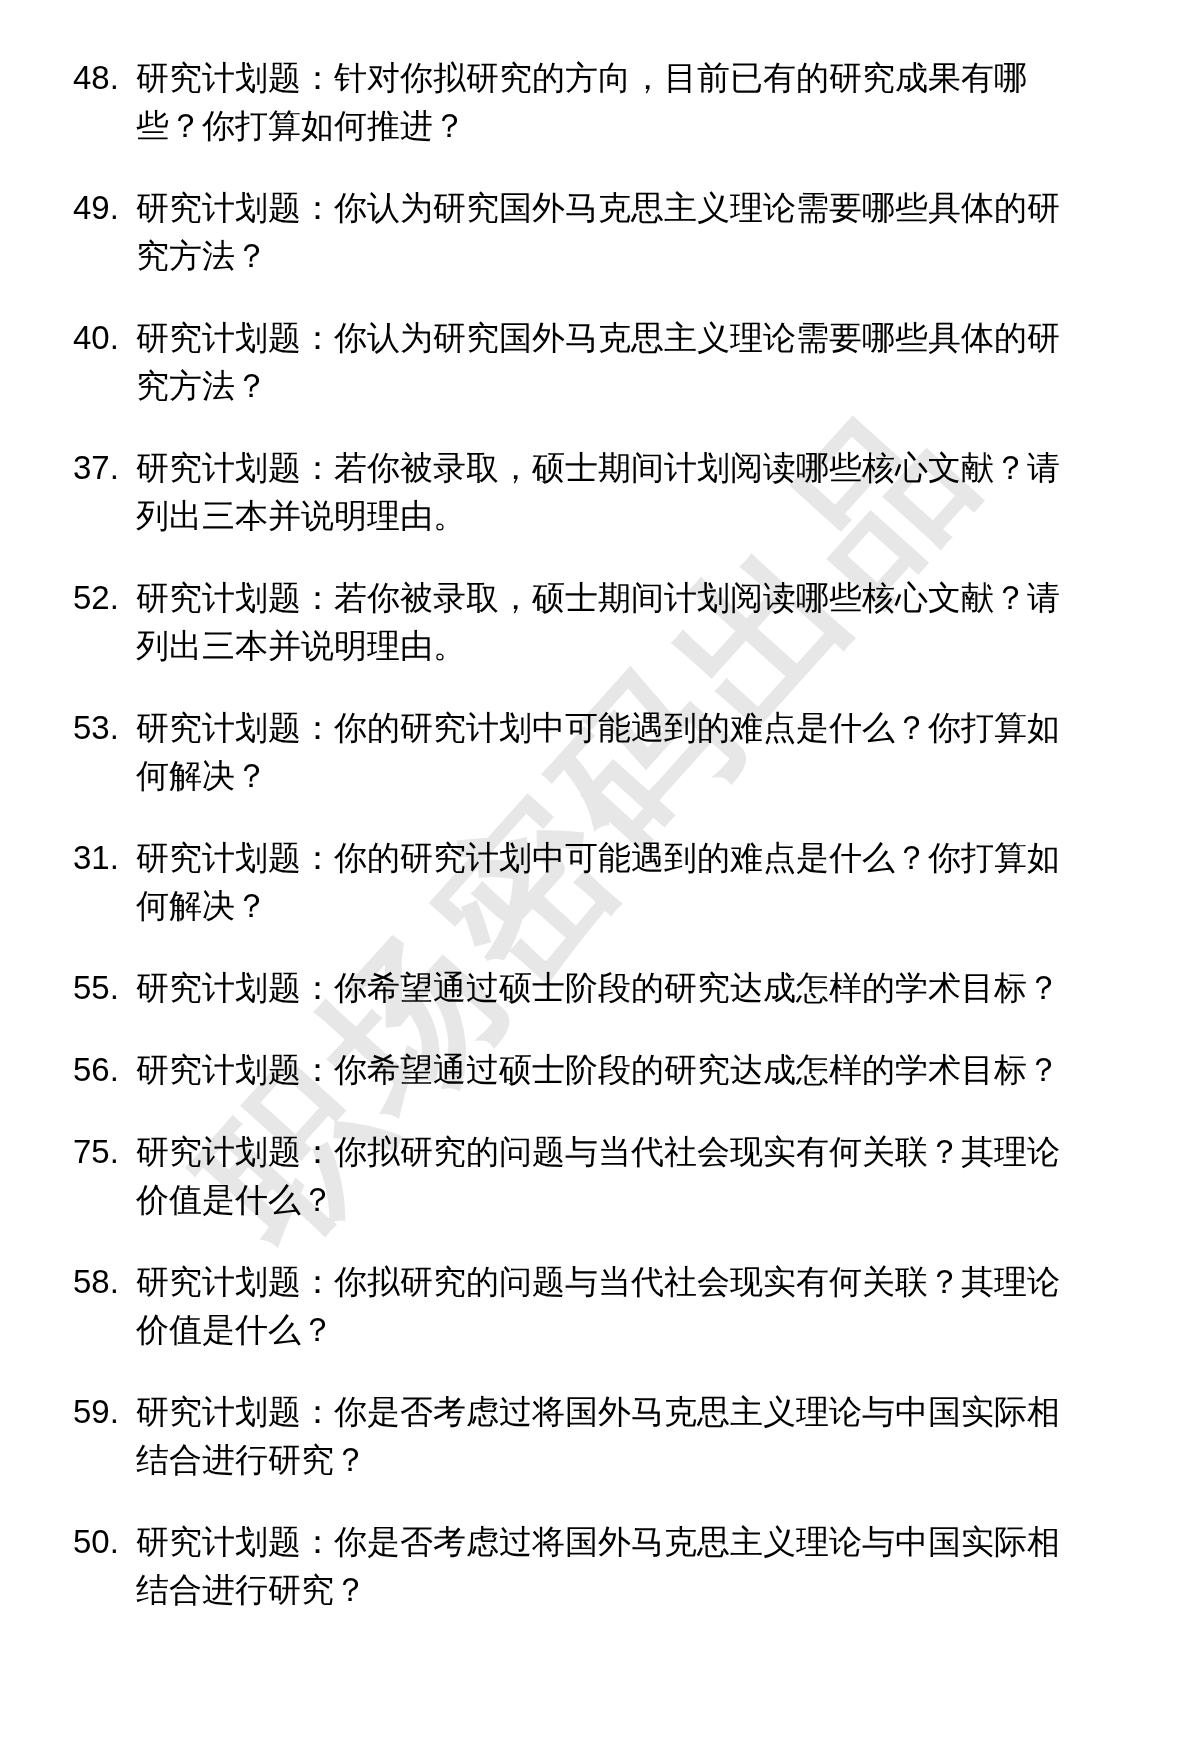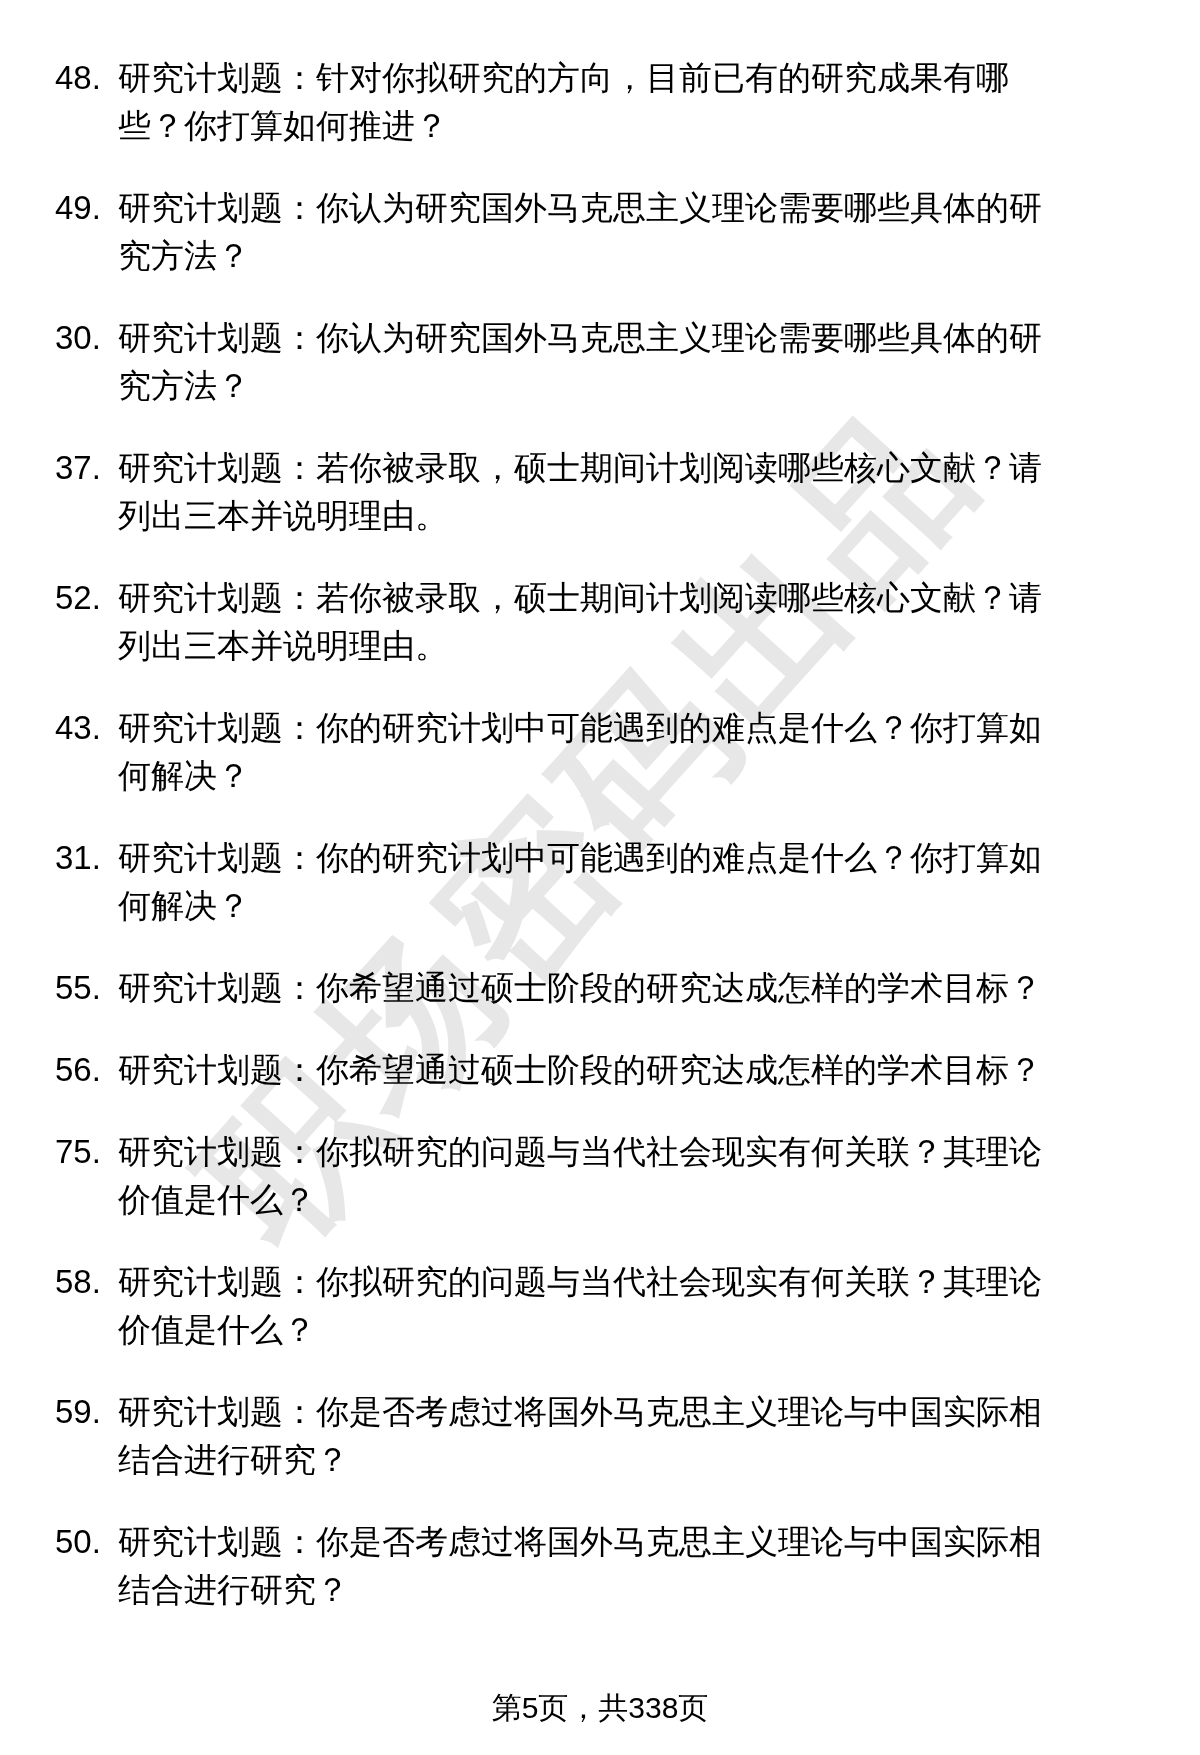--- a/index.html
+++ b/index.html
@@ -24,21 +24,21 @@
     font-size: 165px;
     font-weight: bold;
     letter-spacing: 10px;
     white-space: nowrap;
     color: #e7e7e7;
     z-index: 0;
     user-select: none;
   }
   .content {
     position: absolute;
-    left: 55px;
+    left: 73px;
     top: 54px;
     z-index: 1;
   }
   .item {
     display: flex;
     align-items: flex-start;
     margin-bottom: 34px;
     font-size: 33px;
     line-height: 48px;
   }
@@ -72,33 +72,33 @@
   <div class="content">
       <div class="item">
         <span class="num">48.</span>
         <span class="txt">研究计划题：针对你拟研究的方向，目前已有的研究成果有哪些？你打算如何推进？</span>
       </div>
       <div class="item">
         <span class="num">49.</span>
         <span class="txt">研究计划题：你认为研究国外马克思主义理论需要哪些具体的研究方法？</span>
       </div>
       <div class="item">
-        <span class="num">30.</span>
+        <span class="num">40.</span>
         <span class="txt">研究计划题：你认为研究国外马克思主义理论需要哪些具体的研究方法？</span>
       </div>
       <div class="item">
         <span class="num">37.</span>
         <span class="txt">研究计划题：若你被录取，硕士期间计划阅读哪些核心文献？请列出三本并说明理由。</span>
       </div>
       <div class="item">
         <span class="num">52.</span>
         <span class="txt">研究计划题：若你被录取，硕士期间计划阅读哪些核心文献？请列出三本并说明理由。</span>
       </div>
       <div class="item">
-        <span class="num">43.</span>
+        <span class="num">53.</span>
         <span class="txt">研究计划题：你的研究计划中可能遇到的难点是什么？你打算如何解决？</span>
       </div>
       <div class="item">
         <span class="num">31.</span>
         <span class="txt">研究计划题：你的研究计划中可能遇到的难点是什么？你打算如何解决？</span>
       </div>
       <div class="item">
         <span class="num">55.</span>
         <span class="txt">研究计划题：你希望通过硕士阶段的研究达成怎样的学术目标？</span>
       </div>
@@ -117,14 +117,13 @@
       <div class="item">
         <span class="num">59.</span>
         <span class="txt">研究计划题：你是否考虑过将国外马克思主义理论与中国实际相结合进行研究？</span>
       </div>
       <div class="item">
         <span class="num">50.</span>
         <span class="txt">研究计划题：你是否考虑过将国外马克思主义理论与中国实际相结合进行研究？</span>
       </div>
     </div>
 
-  <div class="footer">第5页，共338页</div>
 </div>
 
 </body></html>

